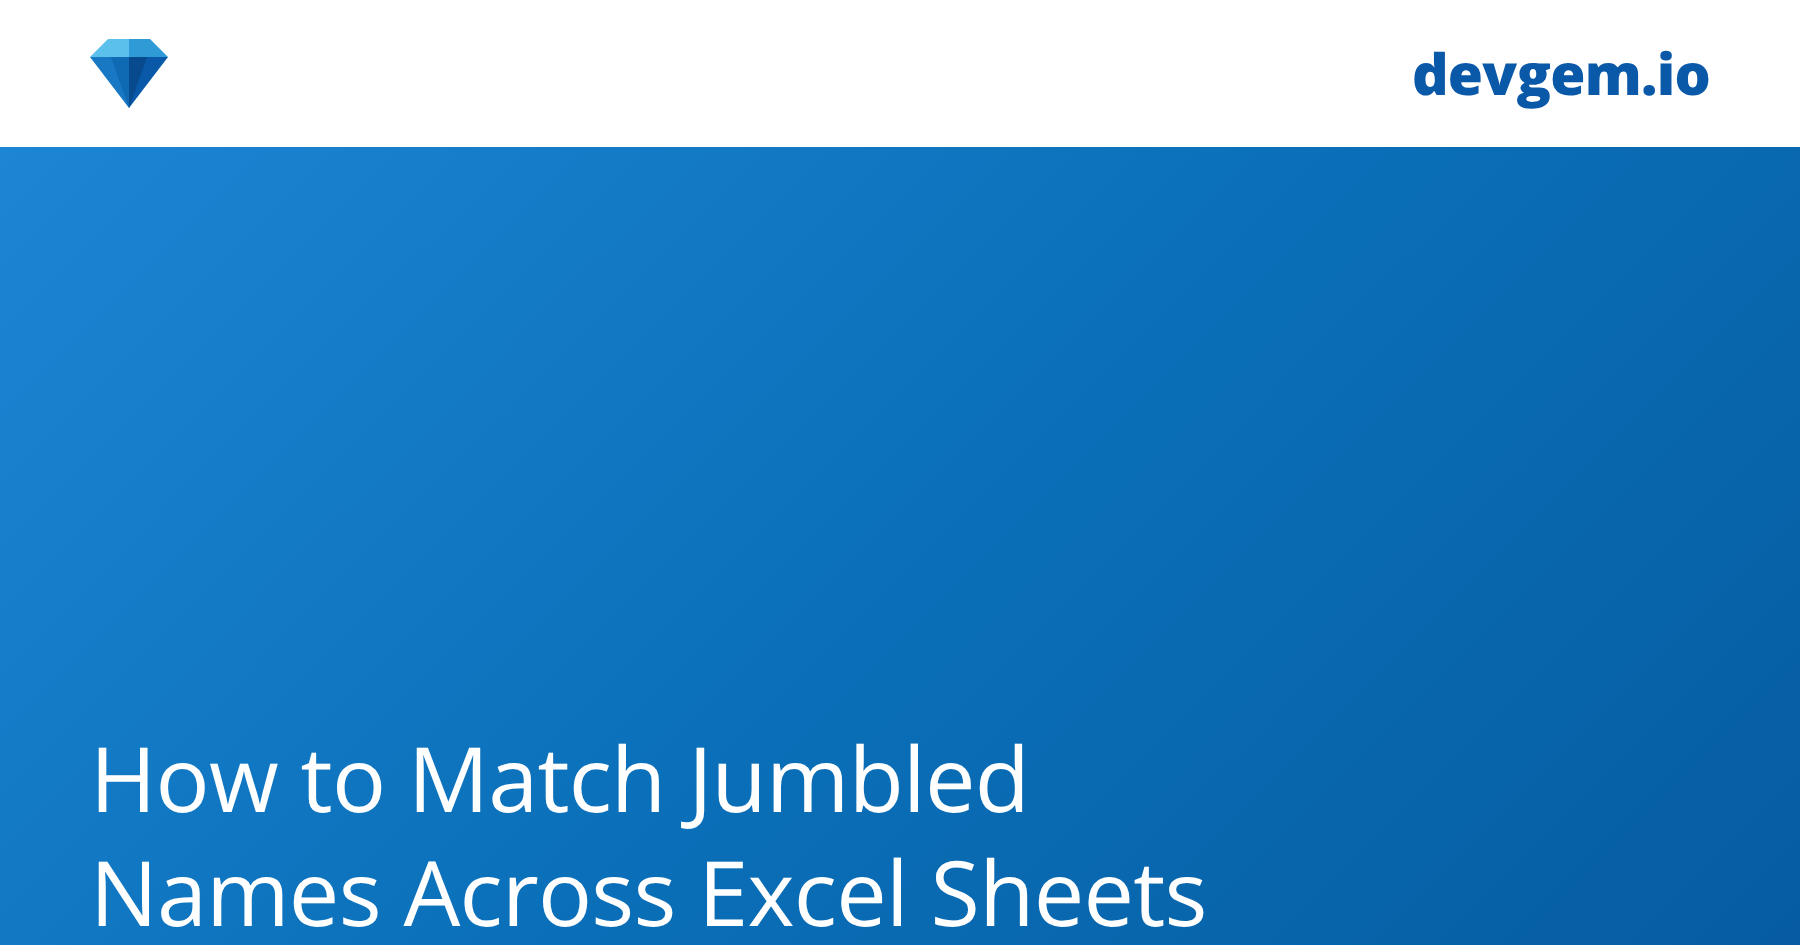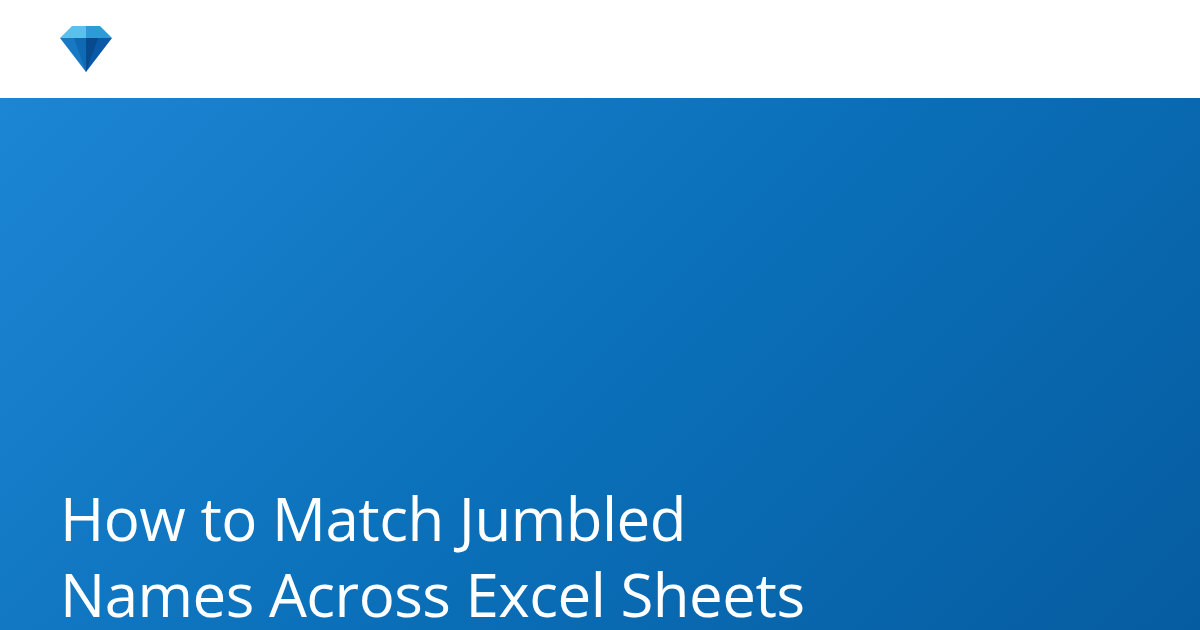--- a/index.html
+++ b/index.html
@@ -57,17 +57,18 @@
   <div class="logo-icon">
     <svg width="52" height="46" viewBox="0 0 52 46">
       <polygon points="0,12 12,0 26,0 26,12" fill="#5BC0EB"></polygon>
       <polygon points="26,0 40,0 52,12 26,12" fill="#2E9BD6"></polygon>
       <polygon points="0,12 26,12 26,46" fill="#1878c4"></polygon>
       <polygon points="26,12 52,12 26,46" fill="#0A58A8"></polygon>
       <polygon points="14,12 26,12 26,46" fill="#0f6ab3"></polygon>
       <polygon points="26,12 38,12 26,46" fill="#074a8e"></polygon>
     </svg>
   </div>
+  <div class="brand-name">devgem.io</div>
 </div>
 
 <div class="hero">
   <h1 class="title">How to Match Jumbled Names Across Excel Sheets Efficiently – devgem.io</h1>
 </div>
 
 </body></html>

